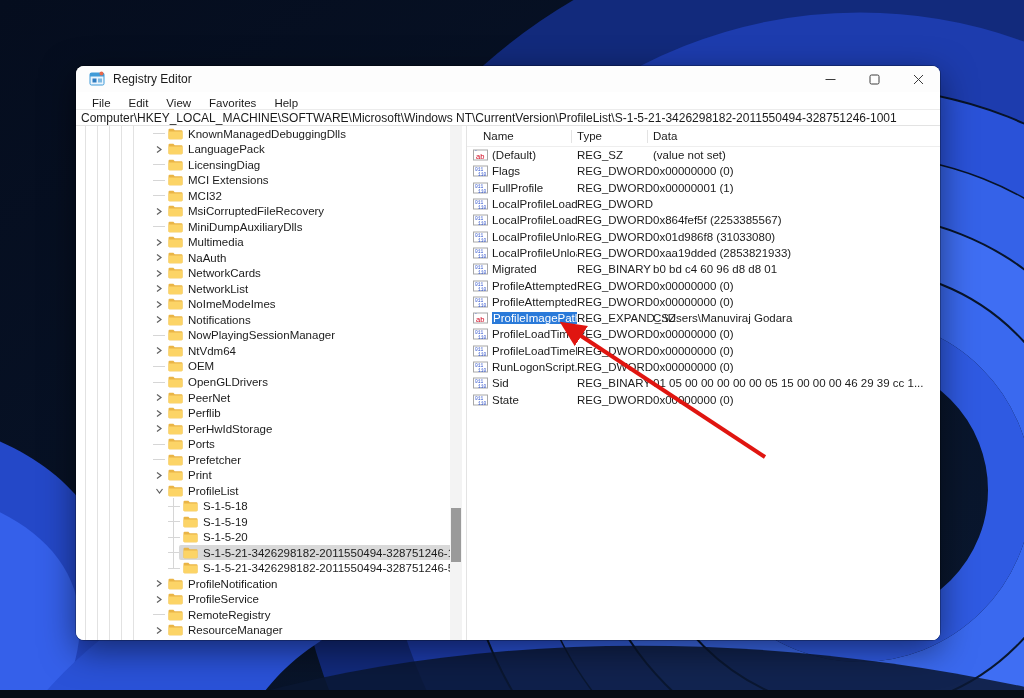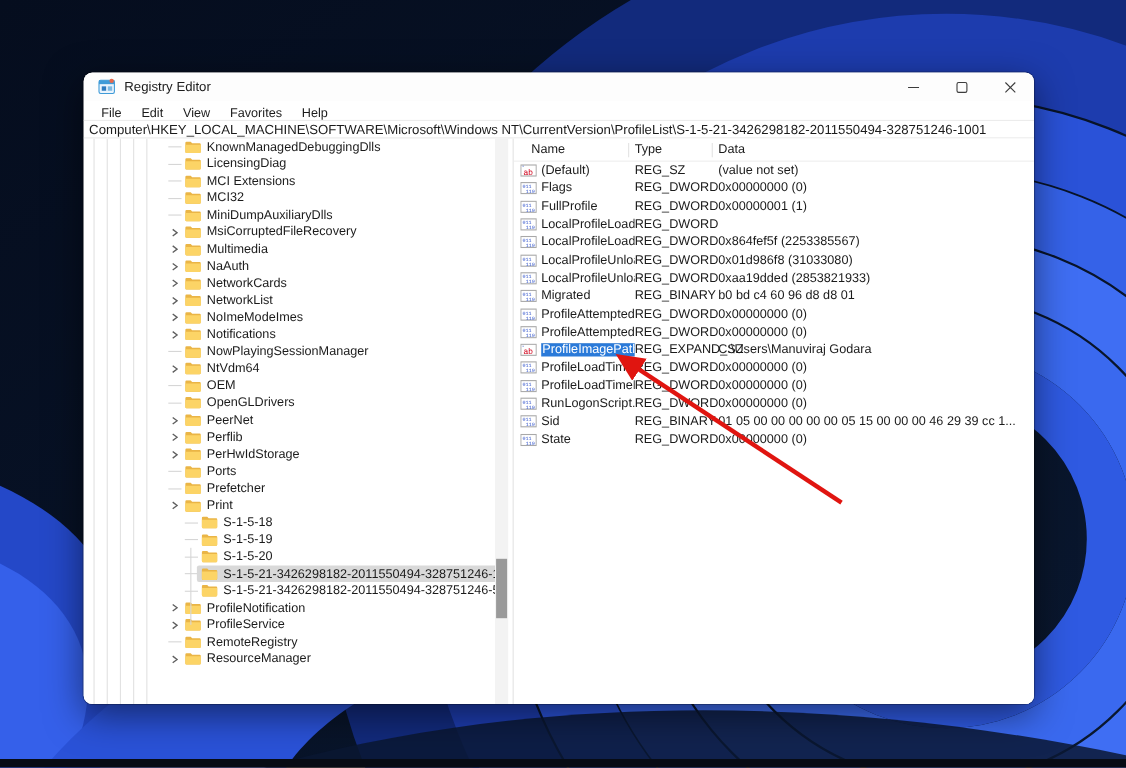--- a/index.html
+++ b/index.html
@@ -154,20 +154,36 @@
                   <svg width="15" height="12" viewBox="0 0 15 12">
                     <path d="M0.5 2 Q0.5 0.8 1.6 0.8 H5.4 L6.7 2.2 H13.5 Q14.5 2.2 14.5 3.2 V10 Q14.5 11.2 13.4 11.2 H1.6 Q0.5 11.2 0.5 10 Z" fill="#eab546"></path>
                     <path d="M0.5 3.6 H14.5 V10 Q14.5 11.2 13.4 11.2 H1.6 Q0.5 11.2 0.5 10 Z" fill="#fcd466"></path>
                   </svg>
                 </span>
                 <span>KnownManagedDebuggingDlls</span>
               </span>
             </div>
             <div class="trow lvl0">
               <span class="chevslot">
+                <svg width="8" height="9" viewBox="0 0 8 9">
+                  <polyline points="2,1.5 6,4.5 2,7.5" fill="none" stroke="#5f5f5f" stroke-width="1.2"></polyline>
+                </svg>
+              </span>
+              <span class="tcell">
+                <span class="folder">
+                  <svg width="15" height="12" viewBox="0 0 15 12">
+                    <path d="M0.5 2 Q0.5 0.8 1.6 0.8 H5.4 L6.7 2.2 H13.5 Q14.5 2.2 14.5 3.2 V10 Q14.5 11.2 13.4 11.2 H1.6 Q0.5 11.2 0.5 10 Z" fill="#eab546"></path>
+                    <path d="M0.5 3.6 H14.5 V10 Q14.5 11.2 13.4 11.2 H1.6 Q0.5 11.2 0.5 10 Z" fill="#fcd466"></path>
+                  </svg>
+                </span>
+                <span>LanguagePack</span>
+              </span>
+            </div>
+            <div class="trow lvl0">
+              <span class="chevslot">
                 <span class="tick"></span>
               </span>
               <span class="tcell">
                 <span class="folder">
                   <svg width="15" height="12" viewBox="0 0 15 12">
                     <path d="M0.5 2 Q0.5 0.8 1.6 0.8 H5.4 L6.7 2.2 H13.5 Q14.5 2.2 14.5 3.2 V10 Q14.5 11.2 13.4 11.2 H1.6 Q0.5 11.2 0.5 10 Z" fill="#eab546"></path>
                     <path d="M0.5 3.6 H14.5 V10 Q14.5 11.2 13.4 11.2 H1.6 Q0.5 11.2 0.5 10 Z" fill="#fcd466"></path>
                   </svg>
                 </span>
                 <span>LicensingDiag</span>
@@ -196,20 +212,36 @@
                   <svg width="15" height="12" viewBox="0 0 15 12">
                     <path d="M0.5 2 Q0.5 0.8 1.6 0.8 H5.4 L6.7 2.2 H13.5 Q14.5 2.2 14.5 3.2 V10 Q14.5 11.2 13.4 11.2 H1.6 Q0.5 11.2 0.5 10 Z" fill="#eab546"></path>
                     <path d="M0.5 3.6 H14.5 V10 Q14.5 11.2 13.4 11.2 H1.6 Q0.5 11.2 0.5 10 Z" fill="#fcd466"></path>
                   </svg>
                 </span>
                 <span>MCI32</span>
               </span>
             </div>
             <div class="trow lvl0">
               <span class="chevslot">
+                <svg width="8" height="9" viewBox="0 0 8 9">
+                  <polyline points="2,1.5 6,4.5 2,7.5" fill="none" stroke="#5f5f5f" stroke-width="1.2"></polyline>
+                </svg>
+              </span>
+              <span class="tcell">
+                <span class="folder">
+                  <svg width="15" height="12" viewBox="0 0 15 12">
+                    <path d="M0.5 2 Q0.5 0.8 1.6 0.8 H5.4 L6.7 2.2 H13.5 Q14.5 2.2 14.5 3.2 V10 Q14.5 11.2 13.4 11.2 H1.6 Q0.5 11.2 0.5 10 Z" fill="#eab546"></path>
+                    <path d="M0.5 3.6 H14.5 V10 Q14.5 11.2 13.4 11.2 H1.6 Q0.5 11.2 0.5 10 Z" fill="#fcd466"></path>
+                  </svg>
+                </span>
+                <span>MsiCorruptedFileRecovery</span>
+              </span>
+            </div>
+            <div class="trow lvl0">
+              <span class="chevslot">
                 <span class="tick"></span>
               </span>
               <span class="tcell">
                 <span class="folder">
                   <svg width="15" height="12" viewBox="0 0 15 12">
                     <path d="M0.5 2 Q0.5 0.8 1.6 0.8 H5.4 L6.7 2.2 H13.5 Q14.5 2.2 14.5 3.2 V10 Q14.5 11.2 13.4 11.2 H1.6 Q0.5 11.2 0.5 10 Z" fill="#eab546"></path>
                     <path d="M0.5 3.6 H14.5 V10 Q14.5 11.2 13.4 11.2 H1.6 Q0.5 11.2 0.5 10 Z" fill="#fcd466"></path>
                   </svg>
                 </span>
                 <span>MiniDumpAuxiliaryDlls</span>
@@ -221,36 +253,20 @@
                   <polyline points="2,1.5 6,4.5 2,7.5" fill="none" stroke="#5f5f5f" stroke-width="1.2"></polyline>
                 </svg>
               </span>
               <span class="tcell">
                 <span class="folder">
                   <svg width="15" height="12" viewBox="0 0 15 12">
                     <path d="M0.5 2 Q0.5 0.8 1.6 0.8 H5.4 L6.7 2.2 H13.5 Q14.5 2.2 14.5 3.2 V10 Q14.5 11.2 13.4 11.2 H1.6 Q0.5 11.2 0.5 10 Z" fill="#eab546"></path>
                     <path d="M0.5 3.6 H14.5 V10 Q14.5 11.2 13.4 11.2 H1.6 Q0.5 11.2 0.5 10 Z" fill="#fcd466"></path>
                   </svg>
                 </span>
-                <span>MsiCorruptedFileRecovery</span>
-              </span>
-            </div>
-            <div class="trow lvl0">
-              <span class="chevslot">
-                <svg width="8" height="9" viewBox="0 0 8 9">
-                  <polyline points="2,1.5 6,4.5 2,7.5" fill="none" stroke="#5f5f5f" stroke-width="1.2"></polyline>
-                </svg>
-              </span>
-              <span class="tcell">
-                <span class="folder">
-                  <svg width="15" height="12" viewBox="0 0 15 12">
-                    <path d="M0.5 2 Q0.5 0.8 1.6 0.8 H5.4 L6.7 2.2 H13.5 Q14.5 2.2 14.5 3.2 V10 Q14.5 11.2 13.4 11.2 H1.6 Q0.5 11.2 0.5 10 Z" fill="#eab546"></path>
-                    <path d="M0.5 3.6 H14.5 V10 Q14.5 11.2 13.4 11.2 H1.6 Q0.5 11.2 0.5 10 Z" fill="#fcd466"></path>
-                  </svg>
-                </span>
                 <span>Multimedia</span>
               </span>
             </div>
             <div class="trow lvl0">
               <span class="chevslot">
                 <svg width="8" height="9" viewBox="0 0 8 9">
                   <polyline points="2,1.5 6,4.5 2,7.5" fill="none" stroke="#5f5f5f" stroke-width="1.2"></polyline>
                 </svg>
               </span>
               <span class="tcell">
@@ -468,20 +484,36 @@
                 </svg>
               </span>
               <span class="tcell">
                 <span class="folder">
                   <svg width="15" height="12" viewBox="0 0 15 12">
                     <path d="M0.5 2 Q0.5 0.8 1.6 0.8 H5.4 L6.7 2.2 H13.5 Q14.5 2.2 14.5 3.2 V10 Q14.5 11.2 13.4 11.2 H1.6 Q0.5 11.2 0.5 10 Z" fill="#eab546"></path>
                     <path d="M0.5 3.6 H14.5 V10 Q14.5 11.2 13.4 11.2 H1.6 Q0.5 11.2 0.5 10 Z" fill="#fcd466"></path>
                   </svg>
                 </span>
                 <span>Print</span>
+              </span>
+            </div>
+            <div class="trow lvl0">
+              <span class="chevslot">
+                <svg width="9" height="8" viewBox="0 0 9 8">
+                  <polyline points="1.5,2 4.5,6 7.5,2" fill="none" stroke="#5f5f5f" stroke-width="1.2"></polyline>
+                </svg>
+              </span>
+              <span class="tcell">
+                <span class="folder">
+                  <svg width="15" height="12" viewBox="0 0 15 12">
+                    <path d="M0.5 2 Q0.5 0.8 1.6 0.8 H5.4 L6.7 2.2 H13.5 Q14.5 2.2 14.5 3.2 V10 Q14.5 11.2 13.4 11.2 H1.6 Q0.5 11.2 0.5 10 Z" fill="#eab546"></path>
+                    <path d="M0.5 3.6 H14.5 V10 Q14.5 11.2 13.4 11.2 H1.6 Q0.5 11.2 0.5 10 Z" fill="#fcd466"></path>
+                  </svg>
+                </span>
+                <span>ProfileList</span>
               </span>
             </div>
             <div class="trow lvl1">
               <span class="chevslot">
                 <span class="tick"></span>
               </span>
               <span class="tcell">
                 <span class="folder">
                   <svg width="15" height="12" viewBox="0 0 15 12">
                     <path d="M0.5 2 Q0.5 0.8 1.6 0.8 H5.4 L6.7 2.2 H13.5 Q14.5 2.2 14.5 3.2 V10 Q14.5 11.2 13.4 11.2 H1.6 Q0.5 11.2 0.5 10 Z" fill="#eab546"></path>

